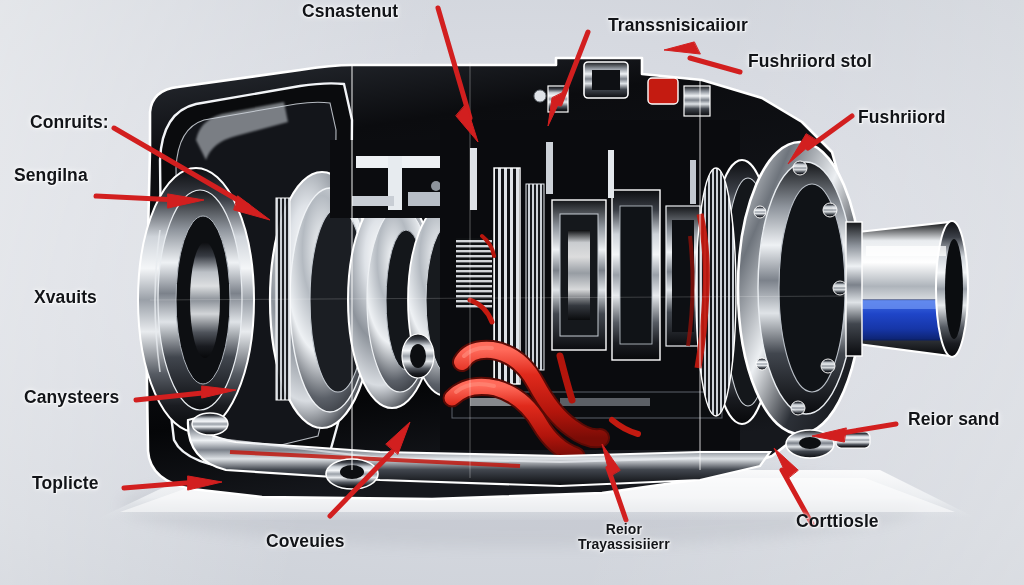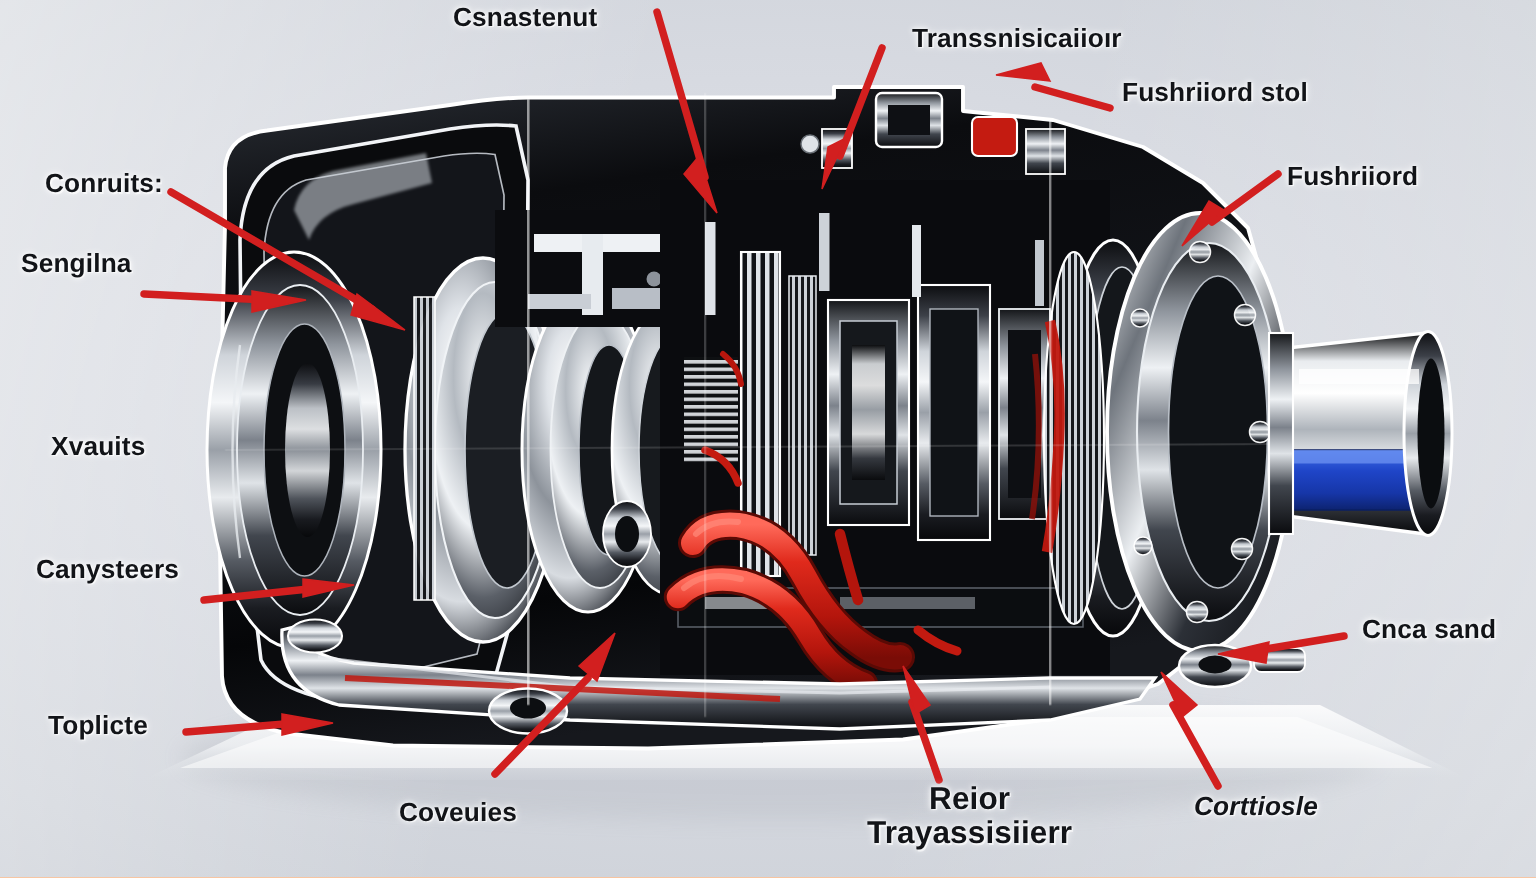--- a/index.html
+++ b/index.html
@@ -36,21 +36,21 @@
     letter-spacing:.1px;
     white-space:nowrap;
     text-shadow:
       0 0 3px rgba(255,255,255,.95),
       0 0 6px rgba(255,255,255,.85),
       1px 1px 0 rgba(255,255,255,.6);
     line-height:1.08;
     user-select:none;
   }
   .label.two-line{white-space:pre;text-align:center;}
-  .label.small{font-size:21px;}
+  .label.small{font-size:14px;}
 </style>
 </head>
 <body>
 
 <div id="stage">
 
   <div id="bg-gradient"></div>
   <div id="bg-sheen"></div>
 
   <div id="art">
@@ -405,22 +405,22 @@
   </div>
 
   <div>
     <div class="label" style="left:302px;top:2px;">Csnastenut</div>
     <div class="label" style="left:592px;top:16px;margin-left:16px;">Transsnisicaiioır</div>
     <div class="label" style="left:748px;top:52px;">Fushriiord stol</div>
     <div class="label" style="left:858px;top:108px;">Fushriiord</div>
     <div class="label" style="left:30px;top:113px;">Conruits:</div>
     <div class="label" style="left:14px;top:166px;">Sengilna</div>
     <div class="label" style="left:34px;top:288px;">Xvauits</div>
-    <div class="label" style="left:24px;top:370px;">Canysteers</div>
+    <div class="label" style="left:24px;top:388px;">Canysteers</div>
     <div class="label" style="left:32px;top:474px;">Toplicte</div>
-    <div class="label" style="left:908px;top:410px;">Cnca sand</div>
+    <div class="label" style="left:908px;top:410px;">Reior sand</div>
     <div class="label" style="left:266px;top:532px;">Coveuies</div>
     <div class="label two-line small" style="left:578px;top:522px;">Reior
 Trayassisiierr</div>
-    <div class="label" style="left:796px;top:528px;font-style:italic;">Corttiosle</div>
+    <div class="label" style="left:796px;top:512px;">Corttiosle</div>
   </div>
 
 </div>
 
 </body></html>

